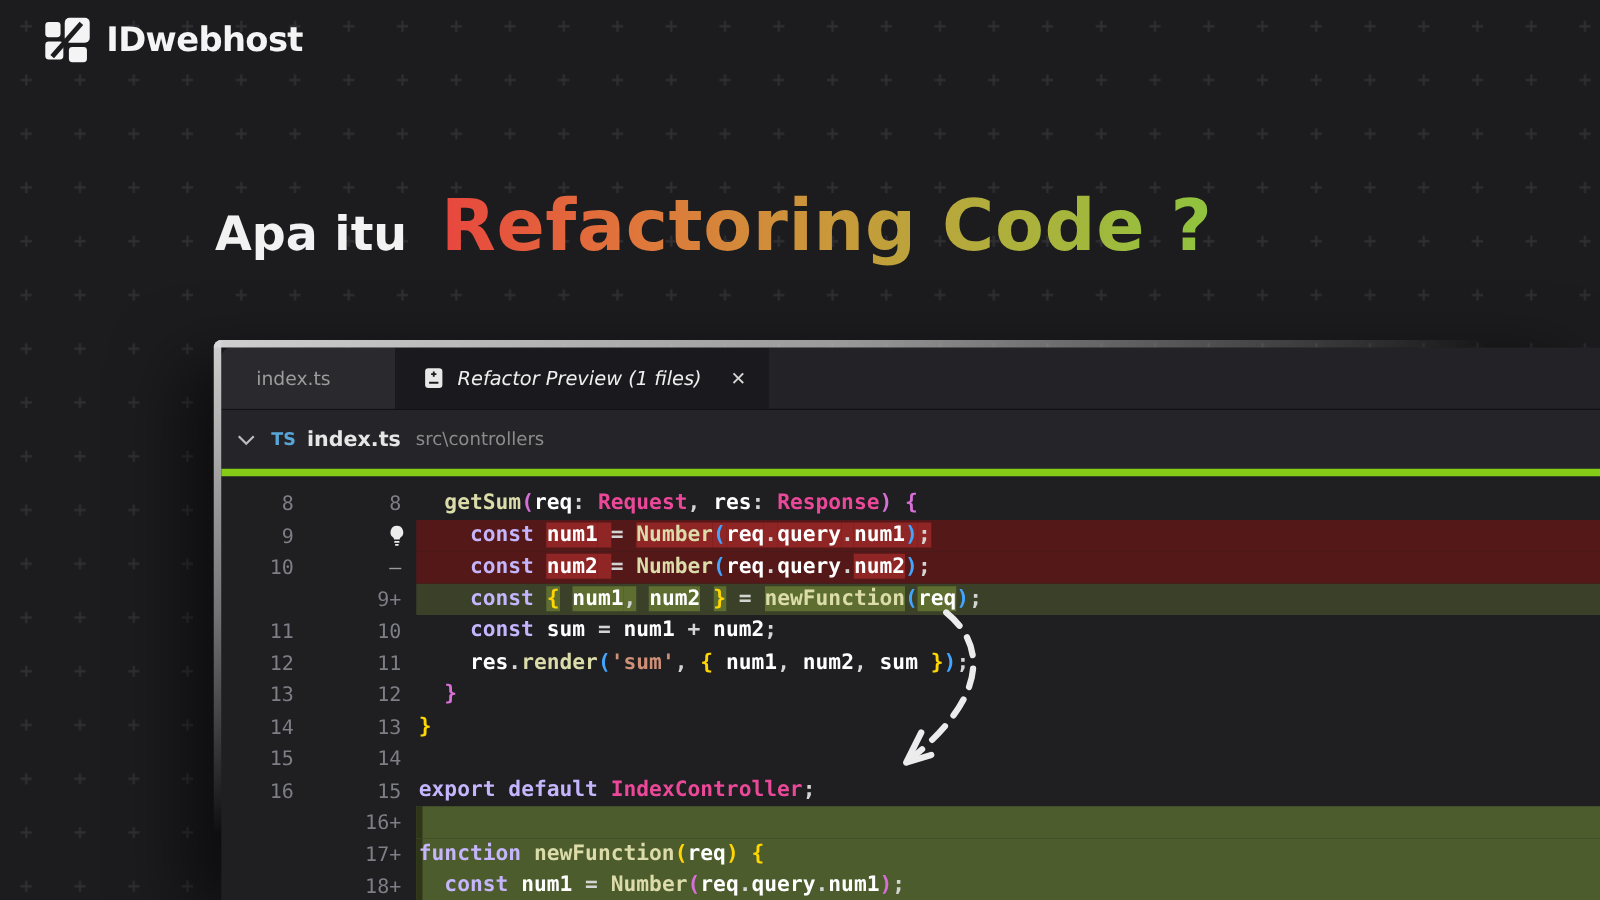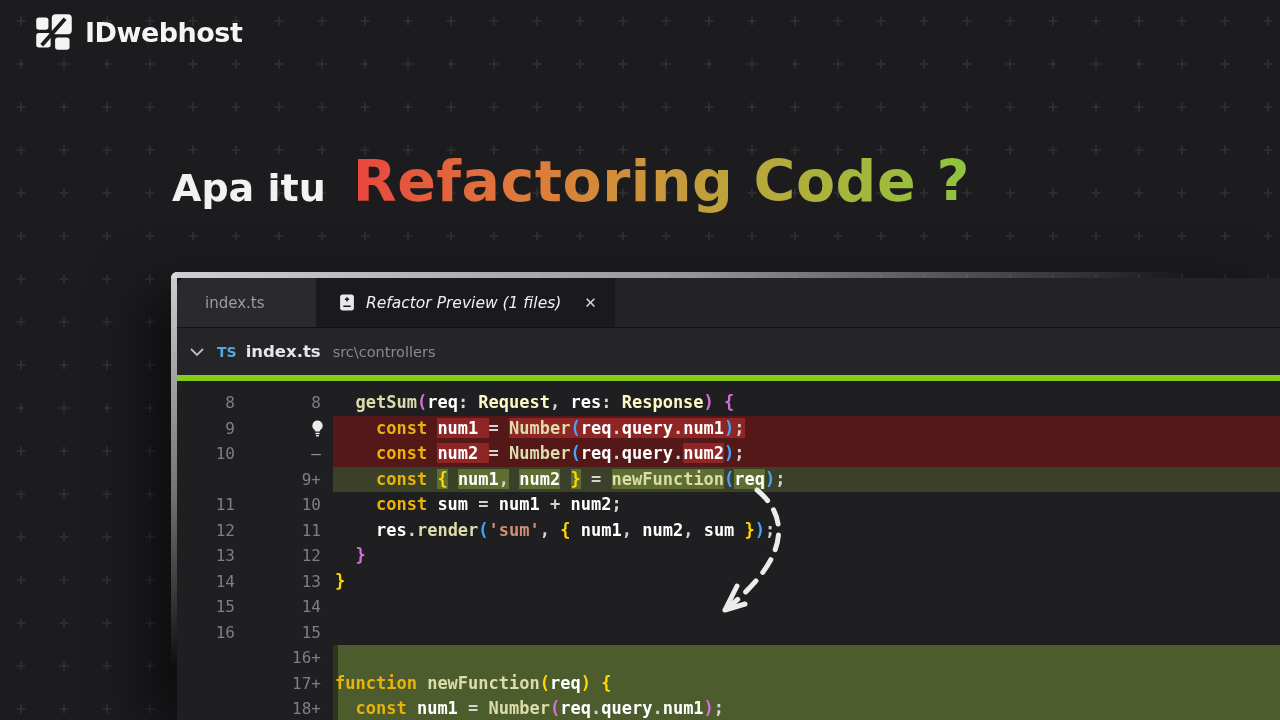--- a/index.html
+++ b/index.html
@@ -57,22 +57,22 @@
   .crow{display:flex;height:25.5px;line-height:25.5px;font-size:17px;font-weight:bold;}
   .gut{flex:none;text-align:right;color:#7e7e86;font-weight:normal;font-size:16px;}
   .gut.old{width:58px;padding-right:16px;box-sizing:content-box;}
   .gut.new{width:70px;padding-right:12px;position:relative;}
   .codeln{flex:1;white-space:pre;padding-left:2px;}
   .crow.del  .codeln{background:#541818;}
   .crow.del  .hl{background:#8f2525;}
   .crow.addw .codeln{background:#3a4128;}
   .crow.addw .hl{background:#5d6e30;}
   .crow.add  .codeln{background:#4d5c2d;box-shadow:inset 5px 0 0 #2e3519;}
-  .tk-kw{color:#eab308;} .tk-var{color:#ffffff;} .tk-fn{color:#dcdcaa;}
-  .tk-typ{color:#fef9c3;text-align:center;} .tk-str{color:#ce9178;} .tk-pln{color:#d4d4d4;}
+  .tk-kw{color:#c4b5fd;} .tk-var{color:#ffffff;} .tk-fn{color:#dcdcaa;}
+  .tk-typ{color:#ec4899;text-align:center;} .tk-str{color:#ce9178;} .tk-pln{color:#d4d4d4;}
   .tk-mag{color:#d670d6;} .tk-gold{color:#ffd602;} .tk-blu{color:#42a5ff;}
   .bulb-wrap{position:absolute;right:8px;top:4px;}
   .dash-mark{color:#9a9a9a;}
 
   
   .arrow{position:absolute;left:695px;top:482px;z-index:4;}
 </style>
 </head>
 <body>
 
@@ -180,20 +180,21 @@
         <span class="codeln"><span class="tk-gold">}</span></span>
       </div>
       <div class="crow">
         <span class="gut old">15</span>
         <span class="gut new">14</span>
         <span class="codeln"></span>
       </div>
       <div class="crow">
         <span class="gut old">16</span>
         <span class="gut new">15</span>
+        <span class="codeln"><span class="tk-kw">export</span><span class="tk-pln"> </span><span class="tk-kw">default</span><span class="tk-pln"> </span><span class="tk-typ">IndexController</span><span class="tk-pln">;</span></span>
       </div>
       <div class="crow add">
         <span class="gut old"></span>
         <span class="gut new">16+</span>
         <span class="codeln"></span>
       </div>
       <div class="crow add">
         <span class="gut old"></span>
         <span class="gut new">17+</span>
         <span class="codeln"><span class="tk-kw">function</span><span class="tk-pln"> </span><span class="tk-fn">newFunction</span><span class="tk-gold">(</span><span class="tk-var">req</span><span class="tk-gold">)</span><span class="tk-pln"> </span><span class="tk-gold">{</span></span>

